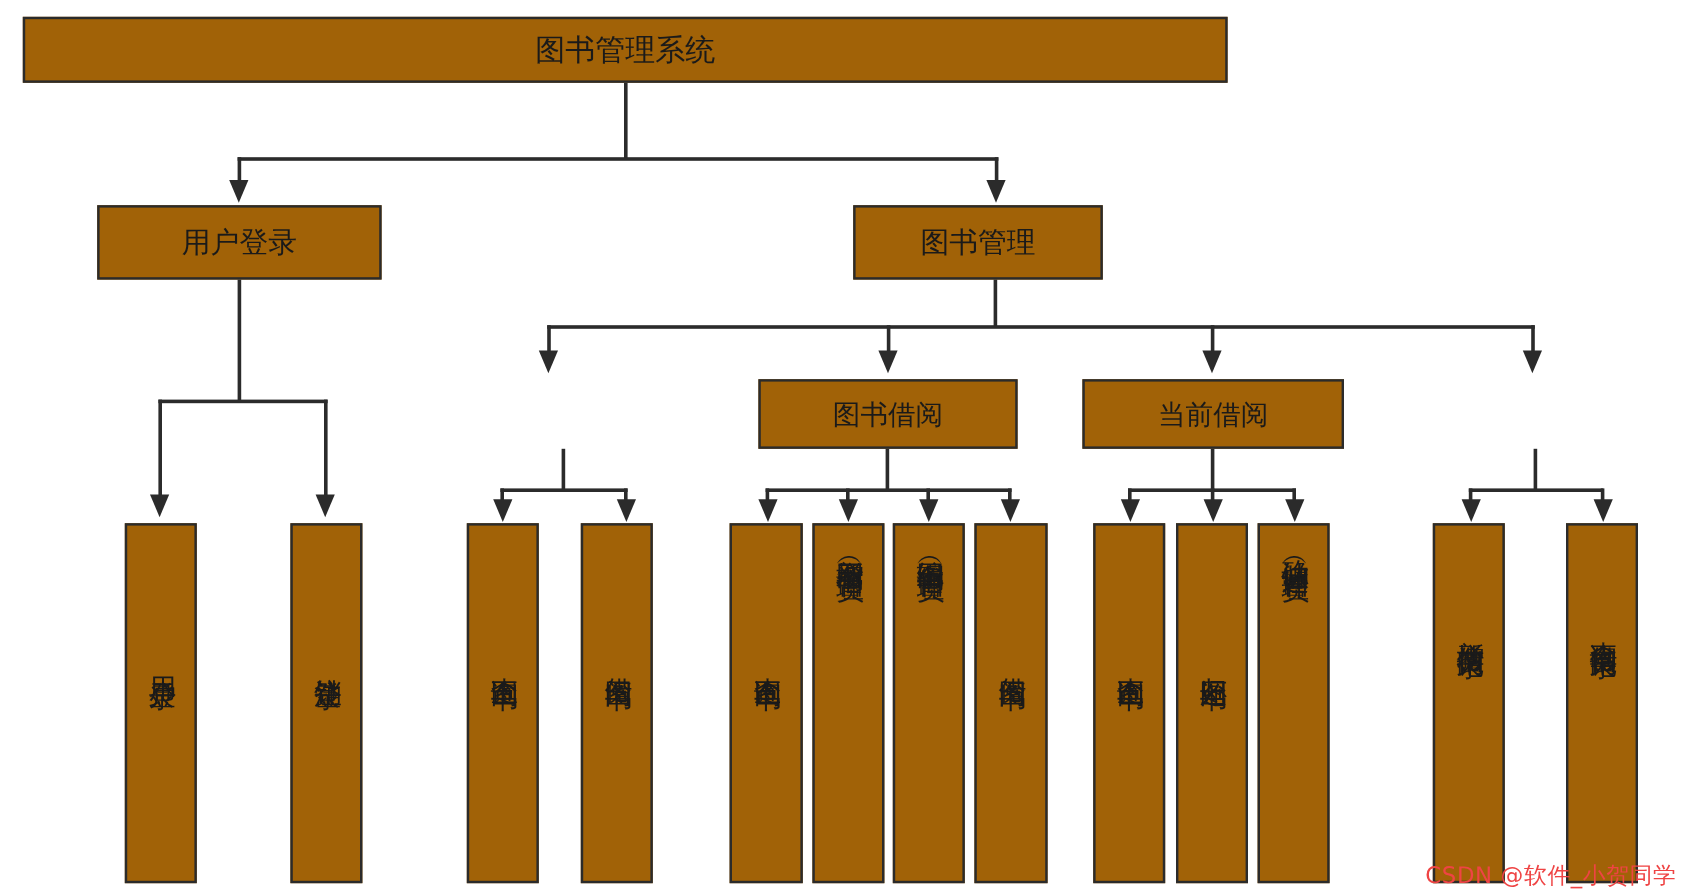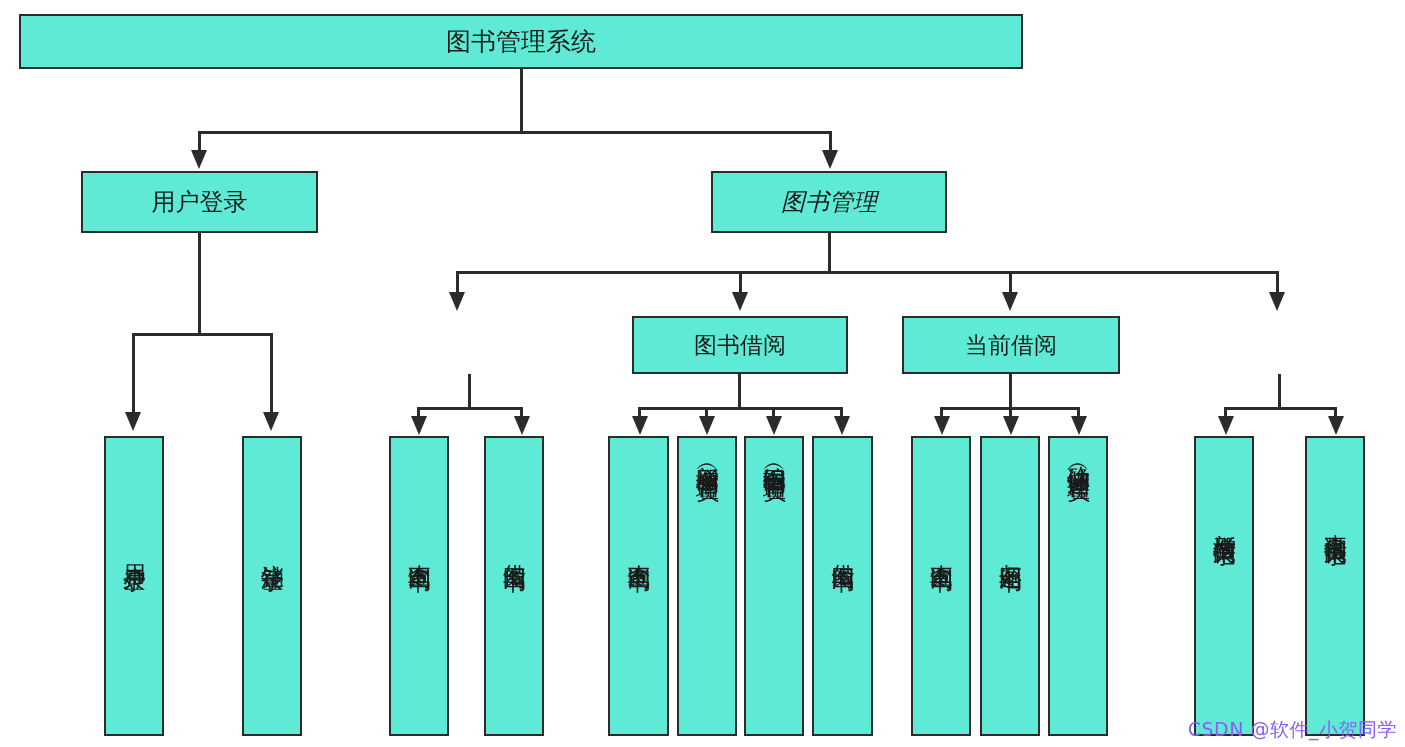--- a/index.html
+++ b/index.html
@@ -15,21 +15,21 @@
     width: 1405px;
     height: 747px;
     background: #ffffff;
     overflow: hidden;
   }
 
   
   .node {
     position: absolute;
     box-sizing: border-box;
-    background: #5eead4;
+    background: #a16207;
     border: 2.5px solid #2b2b2b;
     display: flex;
     align-items: center;
     justify-content: center;
     color: #1a1a1a;
   }
   .node.root { font-size: 25px; }
   .node.lvl1 { font-size: 24px; }
   .node.lvl2 { font-size: 23px; }
 
@@ -68,21 +68,21 @@
     border-right: 8px solid transparent;
     border-top: 19px solid #2b2b2b;
   }
 
   
   #watermark {
     position: absolute;
     right: 8px;
     bottom: 4px;
     font-size: 19px;
-    color: #8b5cf6;
+    color: #ef4444;
     white-space: nowrap;
     letter-spacing: 0.5px;
   }
 </style>
 </head>
 <body>
 
 <div id="canvas">
 
   <div class="node root" style="left:19px; top:14px; width:1004px; height:55px;">
@@ -94,21 +94,21 @@
   <div class="ln hline" style="left:198px; top:131px; width:634px; height:3px;"></div>
 
   <div class="ln vline" style="left:198px; top:131px; width:3px; height:26px;"></div>
   <div class="arrow" style="left:191px; top:150px;"></div>
   <div class="ln vline" style="left:829px; top:131px; width:3px; height:26px;"></div>
   <div class="arrow" style="left:822px; top:150px;"></div>
 
   <div class="node lvl1" style="left:81px; top:171px; width:237px; height:62px;">
     <span>用户登录</span>
   </div>
-  <div class="node lvl1" style="left:711px; top:171px; width:236px; height:62px;font-style:italic;">
+  <div class="node lvl1" style="left:711px; top:171px; width:208px; height:62px;">
     <span>图书管理</span>
   </div>
 
   <div class="ln vline" style="left:198px; top:233px; width:3px; height:102px;"></div>
   <div class="ln hline" style="left:132px; top:333px; width:141px; height:3px;"></div>
   <div class="ln vline" style="left:132px; top:333px; width:3px; height:85px;"></div>
   <div class="arrow" style="left:125px; top:412px;"></div>
   <div class="ln vline" style="left:270px; top:333px; width:3px; height:85px;"></div>
   <div class="arrow" style="left:263px; top:412px;"></div>
 

